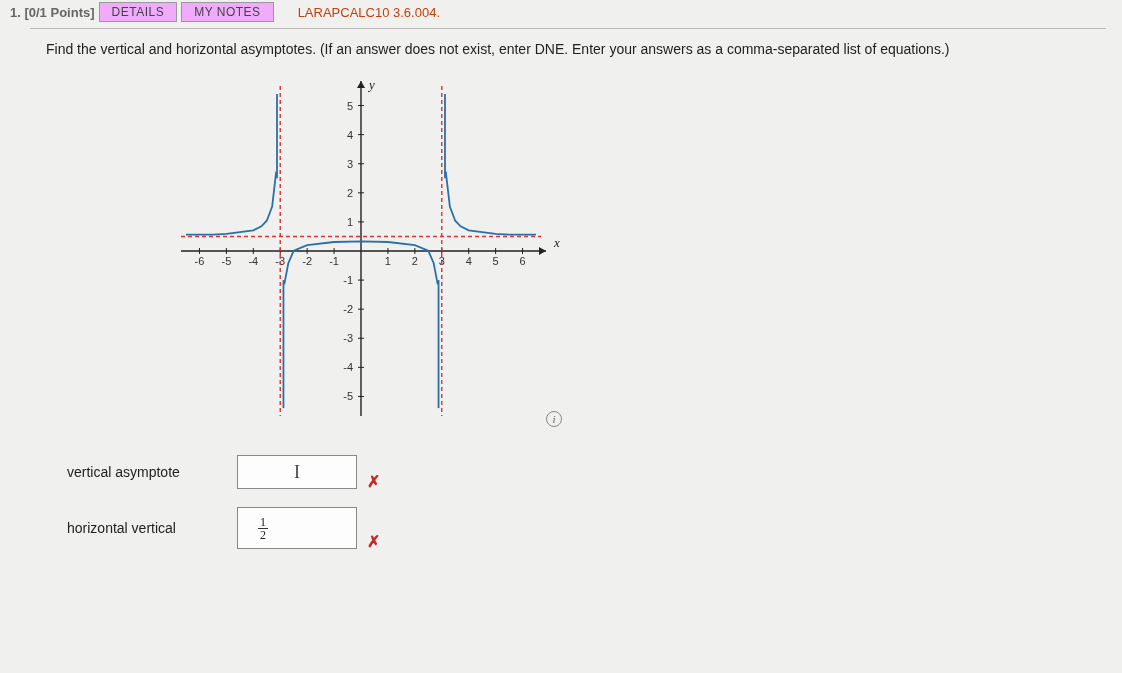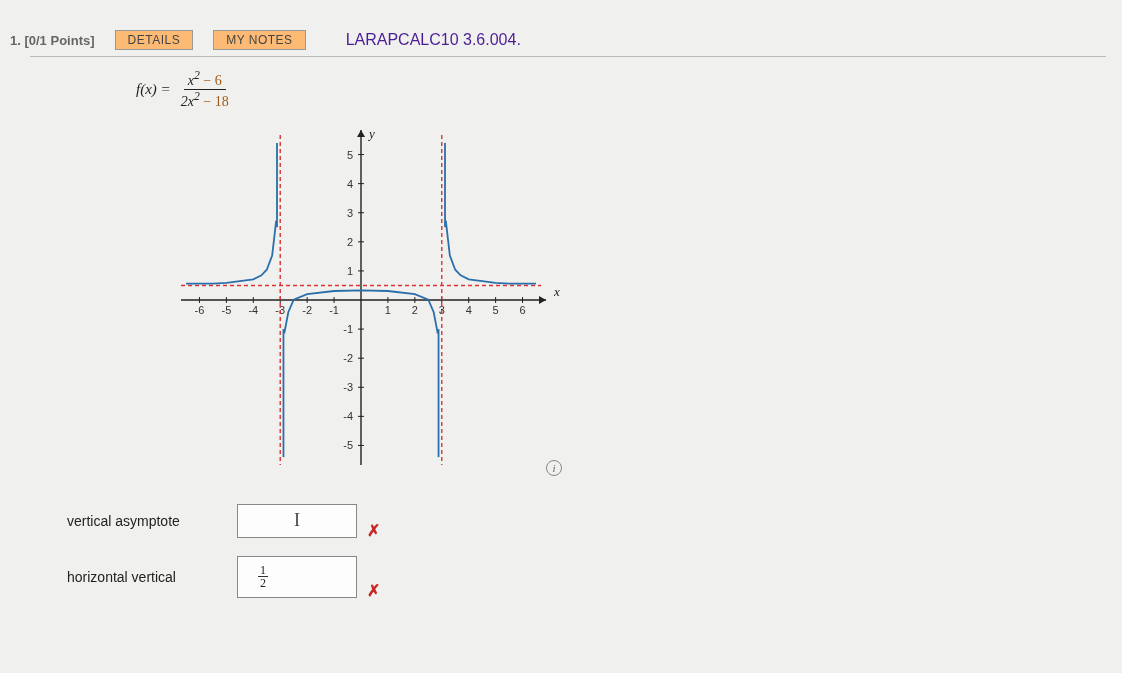--- a/index.html
+++ b/index.html
@@ -8,44 +8,43 @@
       background: #f0f0ef;
       color: #333;
       width: 1122px;
       height: 673px;
       overflow: hidden;
       position: relative;
     }
     .header-bar {
       display: flex;
       align-items: center;
-      gap: 20px;
+      gap: 4px;
       padding: 0 10px;
       height: 24px;
       font-size: 13px;
       color: #555;
-      margin-top: 28px;
     }
     .points-label {
       color: #666;
       font-weight: 600;
       font-size: 13px;
     }
     .tab-button {
       border: 1px solid #999;
-      background: #fdba74;
+      background: #f0abfc;
       padding: 2px 12px;
       font-size: 12px;
       color: #444;
       letter-spacing: 0.5px;
       cursor: pointer;
     }
     .book-ref {
-      font-size: 16px;
-      color: #4c1d95;
+      font-size: 13px;
+      color: #c2410c;
       margin-left: 8px;
       padding-left: 12px;
     }
     .content {
       border-top: 1px solid #bbb;
       margin: 4px 16px 0 30px;
       padding-top: 12px;
       padding-left: 16px;
     }
     .prompt {
@@ -144,32 +143,22 @@
 <body>
 
 <div class="header-bar">
   <span class="points-label">1. [0/1 Points]</span>
   <button class="tab-button">DETAILS</button>
   <button class="tab-button">MY NOTES</button>
   <span class="book-ref">LARAPCALC10 3.6.004.</span>
 </div>
 
 <div class="content">
-
-  <div class="formula">
-    <span class="fx">f(x) =</span>
-    <span class="frac">
-      <span class="num">
-        <span>x</span><sup>2</sup><span class="blue"> − 6</span>
-      </span>
-      <span class="den">
-        <span>2x</span><sup>2</sup><span class="blue"> − 18</span>
-      </span>
-    </span>
-  </div>
+  <div class="prompt">Find the vertical and horizontal asymptotes. (If an answer does not exist, enter DNE. Enter your answers as a comma-separated list of equations.)</div>
+
 
   <div class="graph-zone">
     <svg id="graph-svg" width="420" height="370" viewBox="0 0 420 370">
         <line x1="25" y1="180" x2="390" y2="180" stroke="#222" stroke-width="1.4"></line>
         <polygon points="390,180 383,176 383,184" fill="#222"></polygon>
         <line x1="205" y1="345" x2="205" y2="10" stroke="#222" stroke-width="1.4"></line>
         <polygon points="205,10 201,17 209,17" fill="#222"></polygon>
         <line x1="43.46153846153846" y1="177" x2="43.46153846153846" y2="183" stroke="#222"></line>
         <text x="43.46153846153846" y="194" text-anchor="middle" font-size="11" fill="#333" font-family="Arial">-6</text>
         <line x1="70.38461538461539" y1="177" x2="70.38461538461539" y2="183" stroke="#222"></line>

